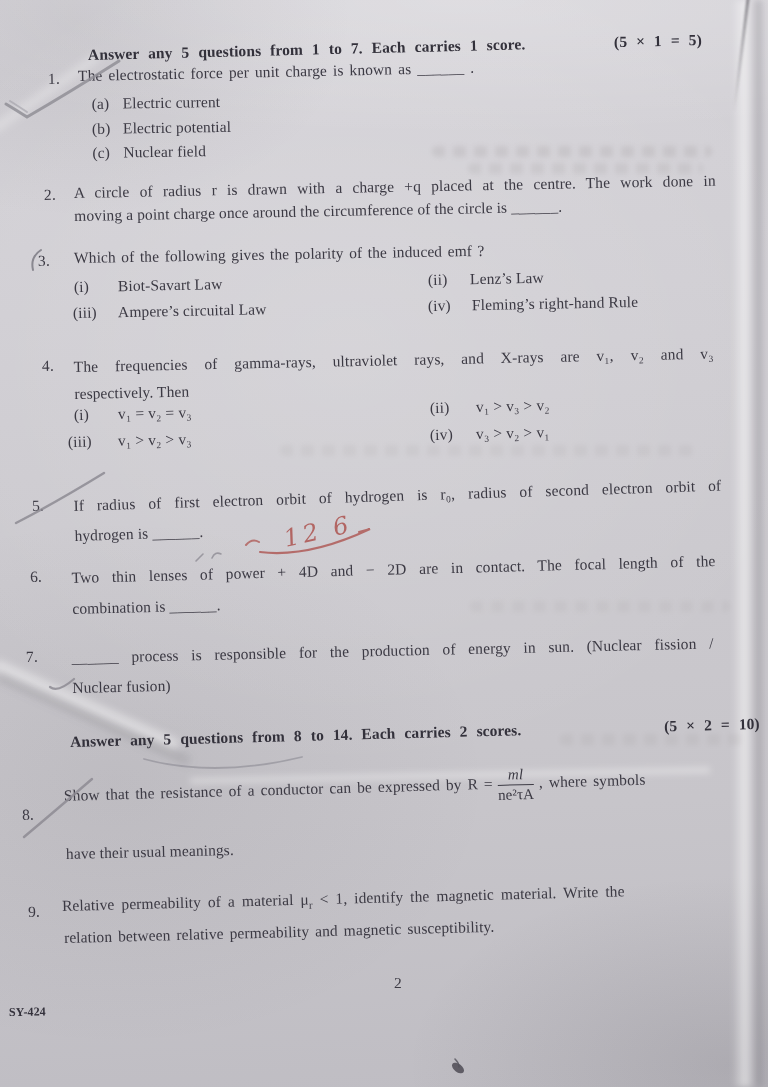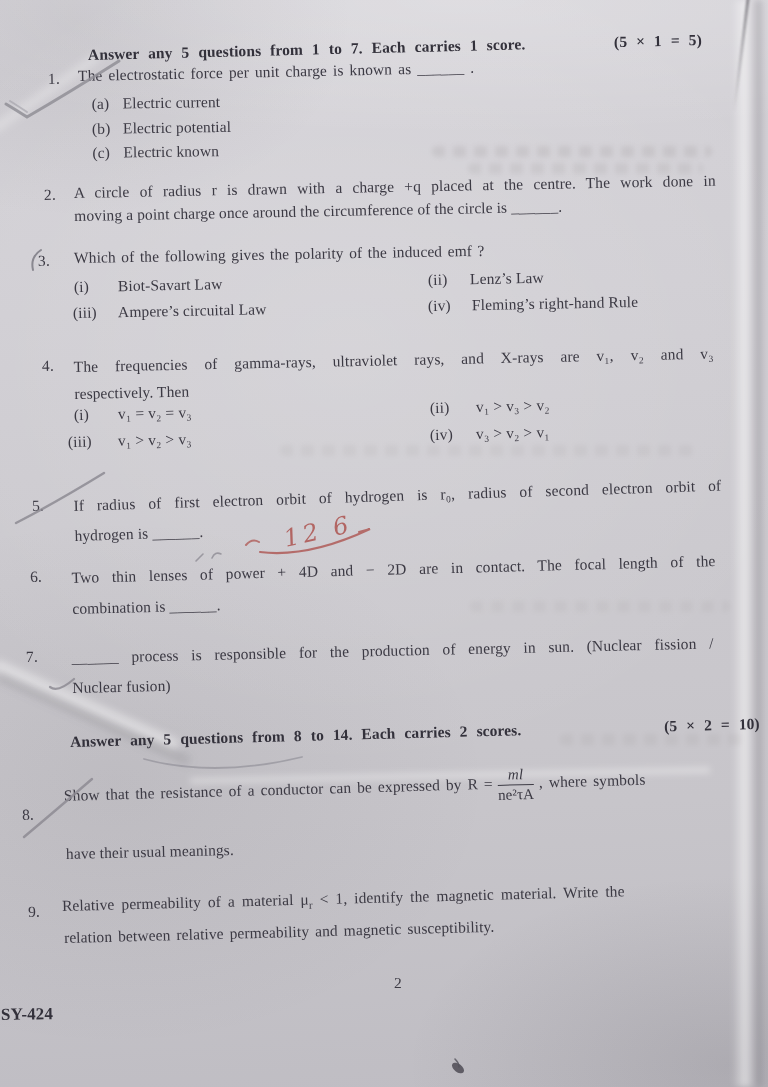--- a/index.html
+++ b/index.html
@@ -63,21 +63,21 @@
     <div class="opt">
       <span class="ol" style="width:31px;">(a)</span>
       <span>Electric current</span>
     </div>
     <div class="opt">
       <span class="ol" style="width:31px;">(b)</span>
       <span>Electric potential</span>
     </div>
     <div class="opt">
       <span class="ol" style="width:31px;">(c)</span>
-      <span>Electric known</span>
+      <span>Nuclear field</span>
     </div>
   </div>
 
   <div class="t" style="left:44px;top:186px;transform:rotate(-1.1deg);">2.</div>
   <div class="t" style="left:74px;top:182px;transform:rotate(-1.1deg);line-height:22.5px;">
     <div class="just" style="width:642px;">A circle of radius r is drawn with a charge +q placed at the centre. The work done in</div>
     <div>moving a point charge once around the circumference of the circle is ______.</div>
   </div>
 
   <div class="t" style="left:38px;top:252px;transform:rotate(-1deg);">3.</div>
@@ -150,21 +150,21 @@
   </div>
   <div class="t" style="left:66px;top:845px;transform:rotate(-1.4deg);">have their usual meanings.</div>
 
   <div class="t" style="left:28px;top:903px;transform:rotate(-1.5deg);">9.</div>
   <div class="t" style="left:62px;top:897px;transform:rotate(-1.5deg);word-spacing:3px;">
     <span>Relative permeability of a material μ</span><sub>r</sub><span> &lt; 1, identify the magnetic material. Write the</span>
   </div>
   <div class="t" style="left:64px;top:929px;transform:rotate(-1.5deg);word-spacing:2px;">relation between relative permeability and magnetic susceptibility.</div>
 
   <div class="t" style="left:394px;top:974px;">2</div>
-  <div class="t b" style="left:1px;top:1005px;font-size:17px;transform:rotate(-1deg);">SY-424</div>
+  <div class="t b" style="left:9px;top:1005px;font-size:12px;transform:rotate(-1deg);">SY-424</div>
 
   <svg class="marks" width="768" height="1087" viewBox="0 0 768 1087">
     <path d="M6,104 Q16,110 27,117 Q70,92 119,61" fill="none" stroke="#918f97" stroke-width="3" stroke-linecap="round" opacity="0.85"></path>
     <path d="M10,101 Q18,106 27,112" fill="none" stroke="#a09ea6" stroke-width="2" stroke-linecap="round" opacity="0.6"></path>
     <path d="M41,250 Q30,257 33,270" fill="none" stroke="#77757e" stroke-width="2" stroke-linecap="round" opacity="0.8"></path>
     <path d="M16,523 Q55,503 104,473" fill="none" stroke="#8d8b93" stroke-width="2.4" stroke-linecap="round" opacity="0.85"></path>
     <path d="M196,561 l7,-7 M212,558 q3,-7 9,-4" fill="none" stroke="#8d8b93" stroke-width="1.6" stroke-linecap="round" opacity="0.8"></path>
     <path d="M50,687 Q58,693 74,679" fill="none" stroke="#8d8b93" stroke-width="2.2" stroke-linecap="round" opacity="0.85"></path>
     <path d="M24,837 Q55,811 92,779" fill="none" stroke="#8d8b93" stroke-width="2.4" stroke-linecap="round" opacity="0.85"></path>
     <path d="M144,759 Q215,778 302,757" fill="none" stroke="#93919a" stroke-width="1.8" stroke-linecap="round" opacity="0.7"></path>

